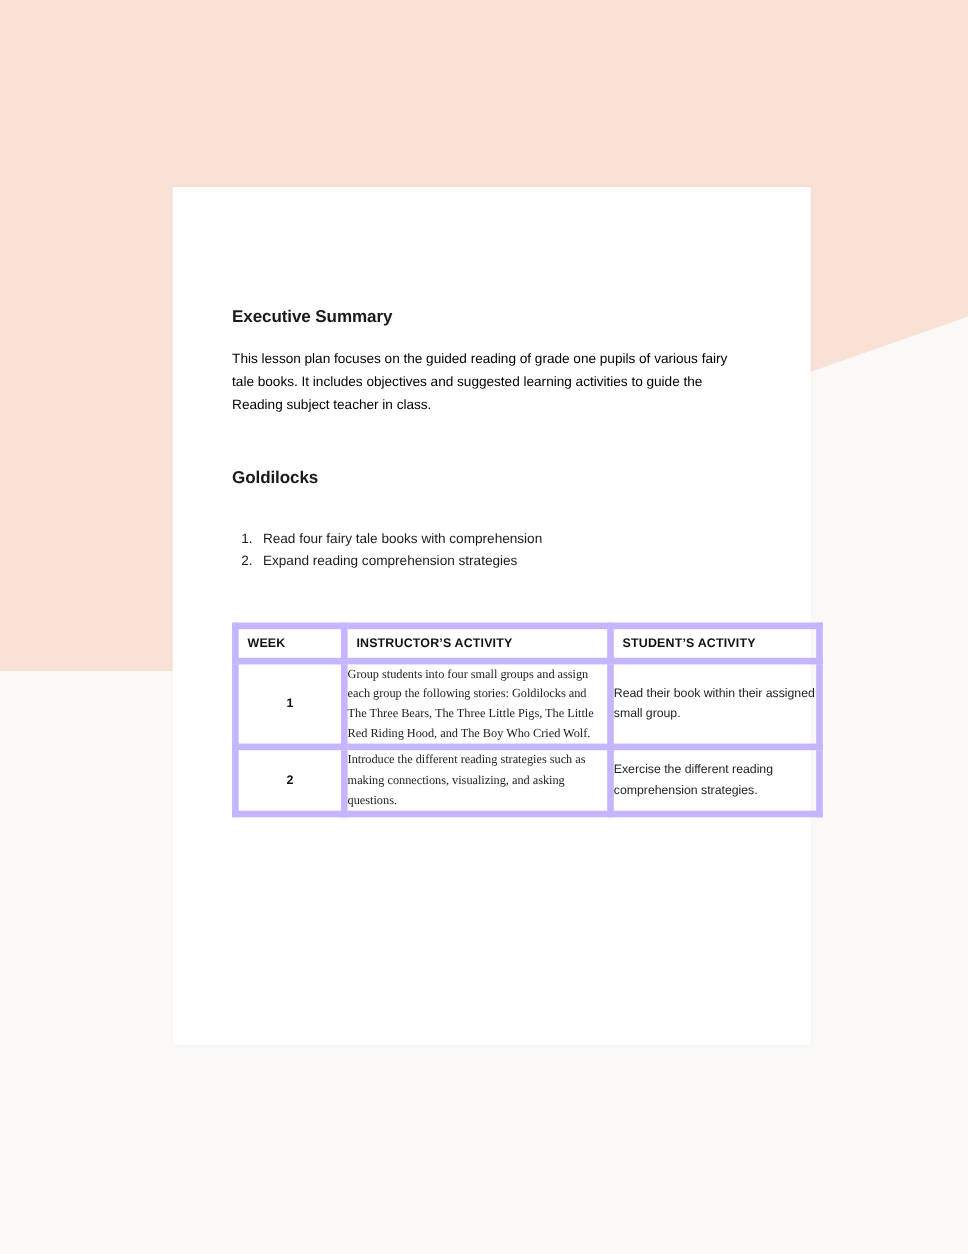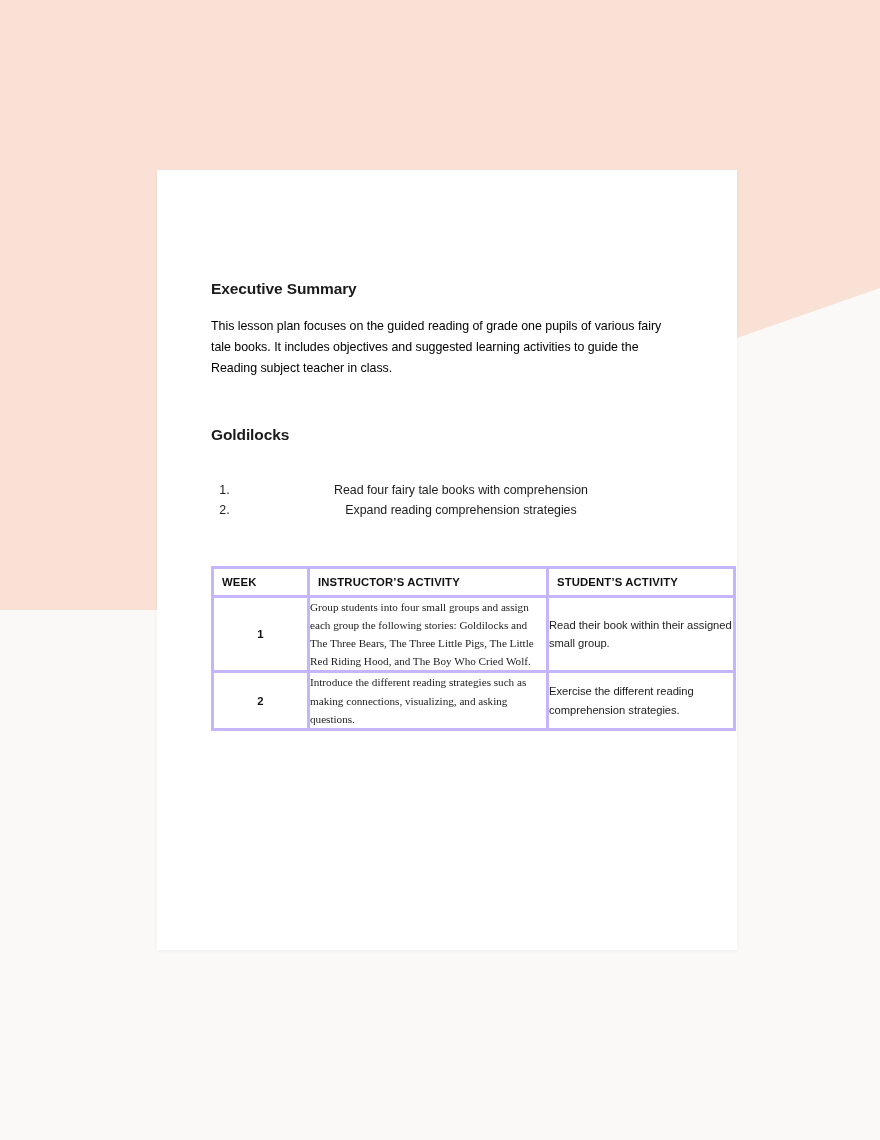--- a/index.html
+++ b/index.html
@@ -65,37 +65,36 @@
   .section-gap-large { height: 46px; }
   .section-gap-mid   { height: 20px; }
 
   
   ol.doc-list {
     margin: 0;
     padding: 0 0 0 22px;
     font-size: 12.4px;
     color: #1c1c1c;
     line-height: 1.56;
-    text-align: center;
   }
   ol.doc-list li {
     padding-left: 6px;
     letter-spacing: -0.02px;
   }
 
   
   table.activities-table {
     border-collapse: collapse;
     width: 465px;
     table-layout: fixed;
     margin: 0;
   }
   table.activities-table th,
   table.activities-table td {
-    border: 3px solid #c4b5fd;
+    border: 6px solid #c4b5fd;
     padding: 0;
     vertical-align: middle;
   }
   table.activities-table th {
     font-size: 11.3px;
     font-weight: bold;
     color: #111111;
     letter-spacing: 0.15px;
     height: 26px;
     padding: 0 8px;

